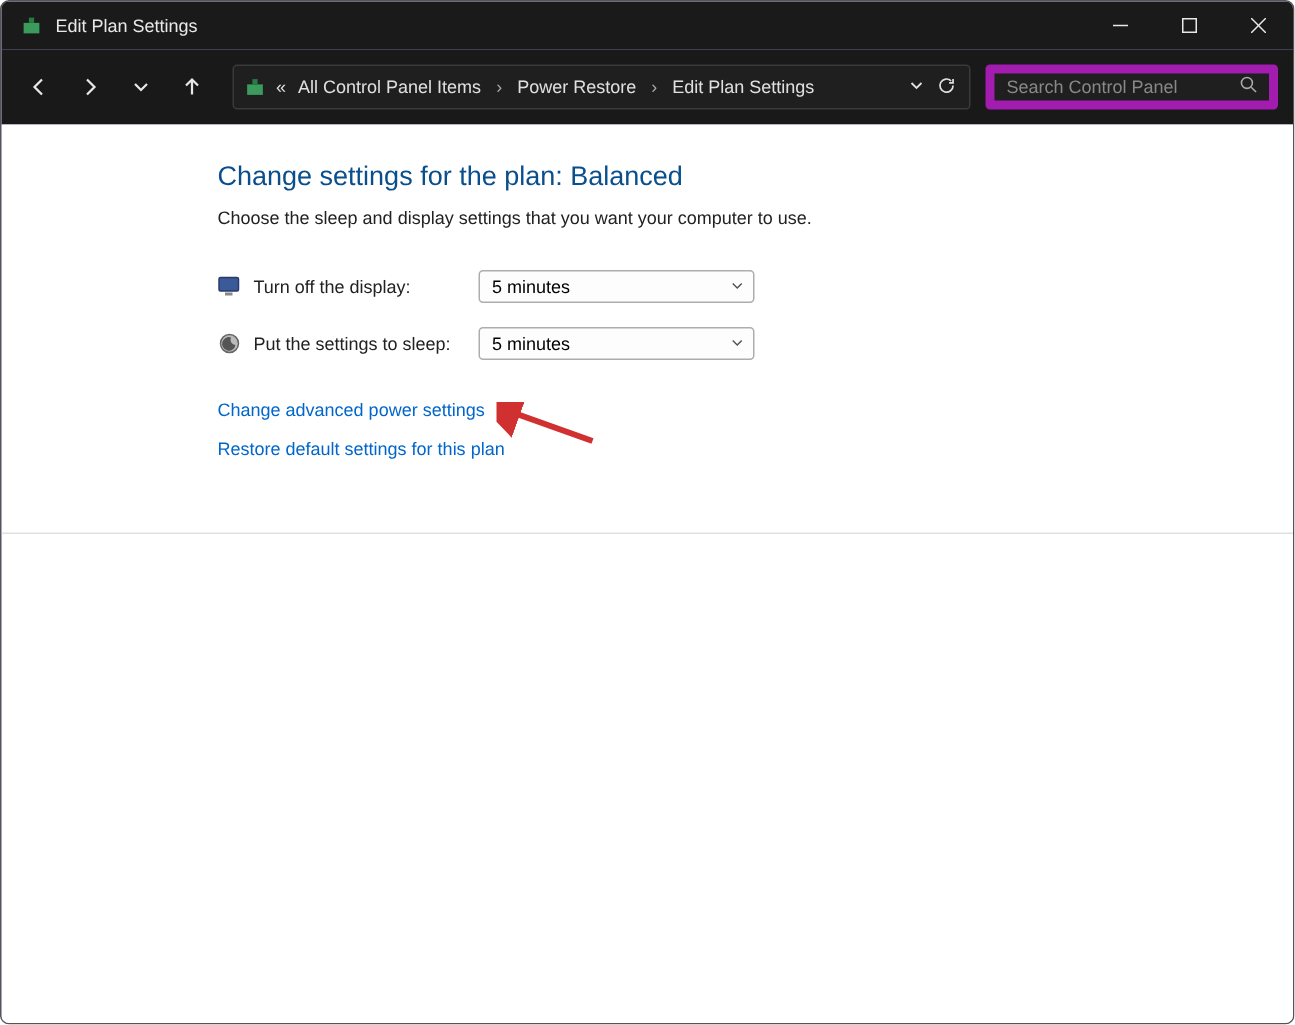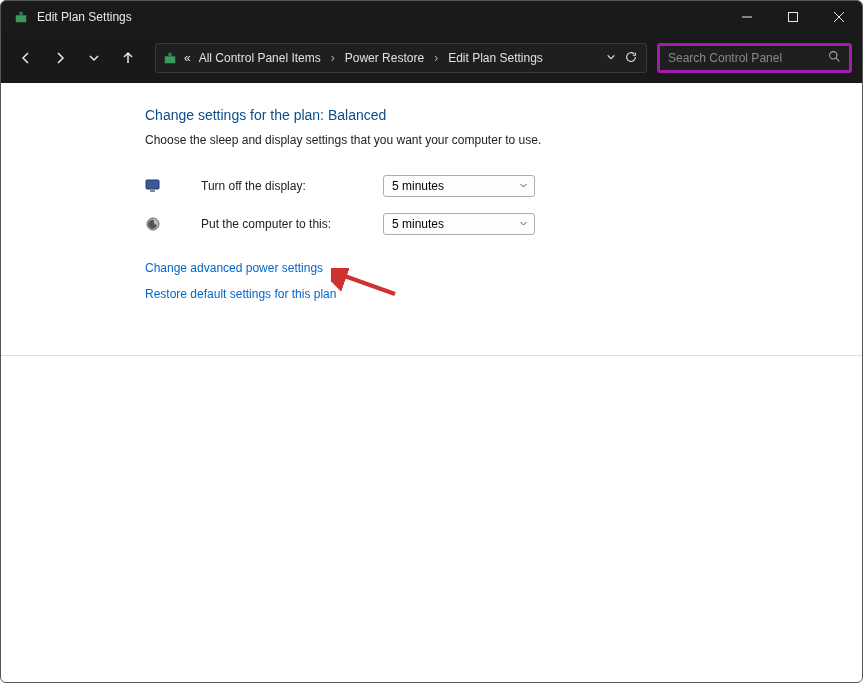--- a/index.html
+++ b/index.html
@@ -73,21 +73,21 @@
       margin-left: 8px;
       margin-right: 6px;
     }
     .bc-icon {width:16px;height:16px;display:flex;align-items:center;justify-content:center;}
     .bc-item { padding: 0 2px; white-space: nowrap; cursor: default;}
     .bc-sep { padding: 0 4px; color:#aaa;}
     .bc-spacer{flex:1;}
     .bc-end { display:flex; gap:8px; align-items:center; padding-right:2px;}
     .searchbox {
       width: 195px; height: 30px;
-      border: 3px solid #a21caf;
+      border: 6px solid #a21caf;
       border-radius: 3px;
       background: #1f1f1f;
       display: flex;
       align-items: center;
       padding: 0 8px;
       color: #888;
     }
     .searchbox input {
       flex:1; background:transparent; border:none; outline:none;
       color:#ddd; font-size:12px;
@@ -95,39 +95,38 @@
     .searchbox input::placeholder{color:#888;}
     
     .content {
       flex: 1;
       background: #fff;
       padding: 24px 0 0 144px;
       position: relative;
     }
     .heading {
       color: #0a4e8c;
-      font-size: 14px;
+      font-size: 18px;
       font-weight: 400;
       margin-bottom: 10px;
     }
     .subtitle {
       color: #222;
       font-size: 12px;
       margin-bottom: 28px;
     }
     .setting-row {
       display: flex;
       align-items: center;
       margin-bottom: 16px;
-      gap: 32px;
     }
     .row-icon { width: 16px; height:16px; margin-right: 8px; display:flex;align-items:center;justify-content:center;}
     .row-label { width: 150px; font-size: 12px; color:#222;}
     .select {
-      width: 152px; height: 22px;
+      width: 184px; height: 22px;
       border: 1px solid #adadad;
       border-radius: 3px;
       background: #fdfdfd;
       display:flex;align-items:center;
       padding: 0 6px 0 8px;
       font-size: 12px;
       cursor: default;
       justify-content: space-between;
     }
     .link {
@@ -278,21 +277,21 @@
       </div>
     </div>
 
     <div class="setting-row">
       <span class="row-icon">
           <svg width="16" height="16" viewBox="0 0 16 16">
             <circle cx="8" cy="8" r="6" fill="#bbb" stroke="#666"></circle>
             <path d="M9 4 A4.5 4.5 0 1 0 12 9 A3.5 3.5 0 0 1 9 4" fill="#555"></path>
           </svg>
         </span>
-      <span class="row-label">Put the computer to this:</span>
+      <span class="row-label">Put the settings to sleep:</span>
       <div class="select">
         <span>5 minutes</span>
         <span><svg width="9" height="9" viewBox="0 0 12 12">
               <path d="M2 4 L6 8 L10 4" fill="none" stroke="#555" stroke-width="1.3"></path>
             </svg></span>
       </div>
     </div>
 
     <div class="link-row">
       <a class="link">Change advanced power settings</a>

